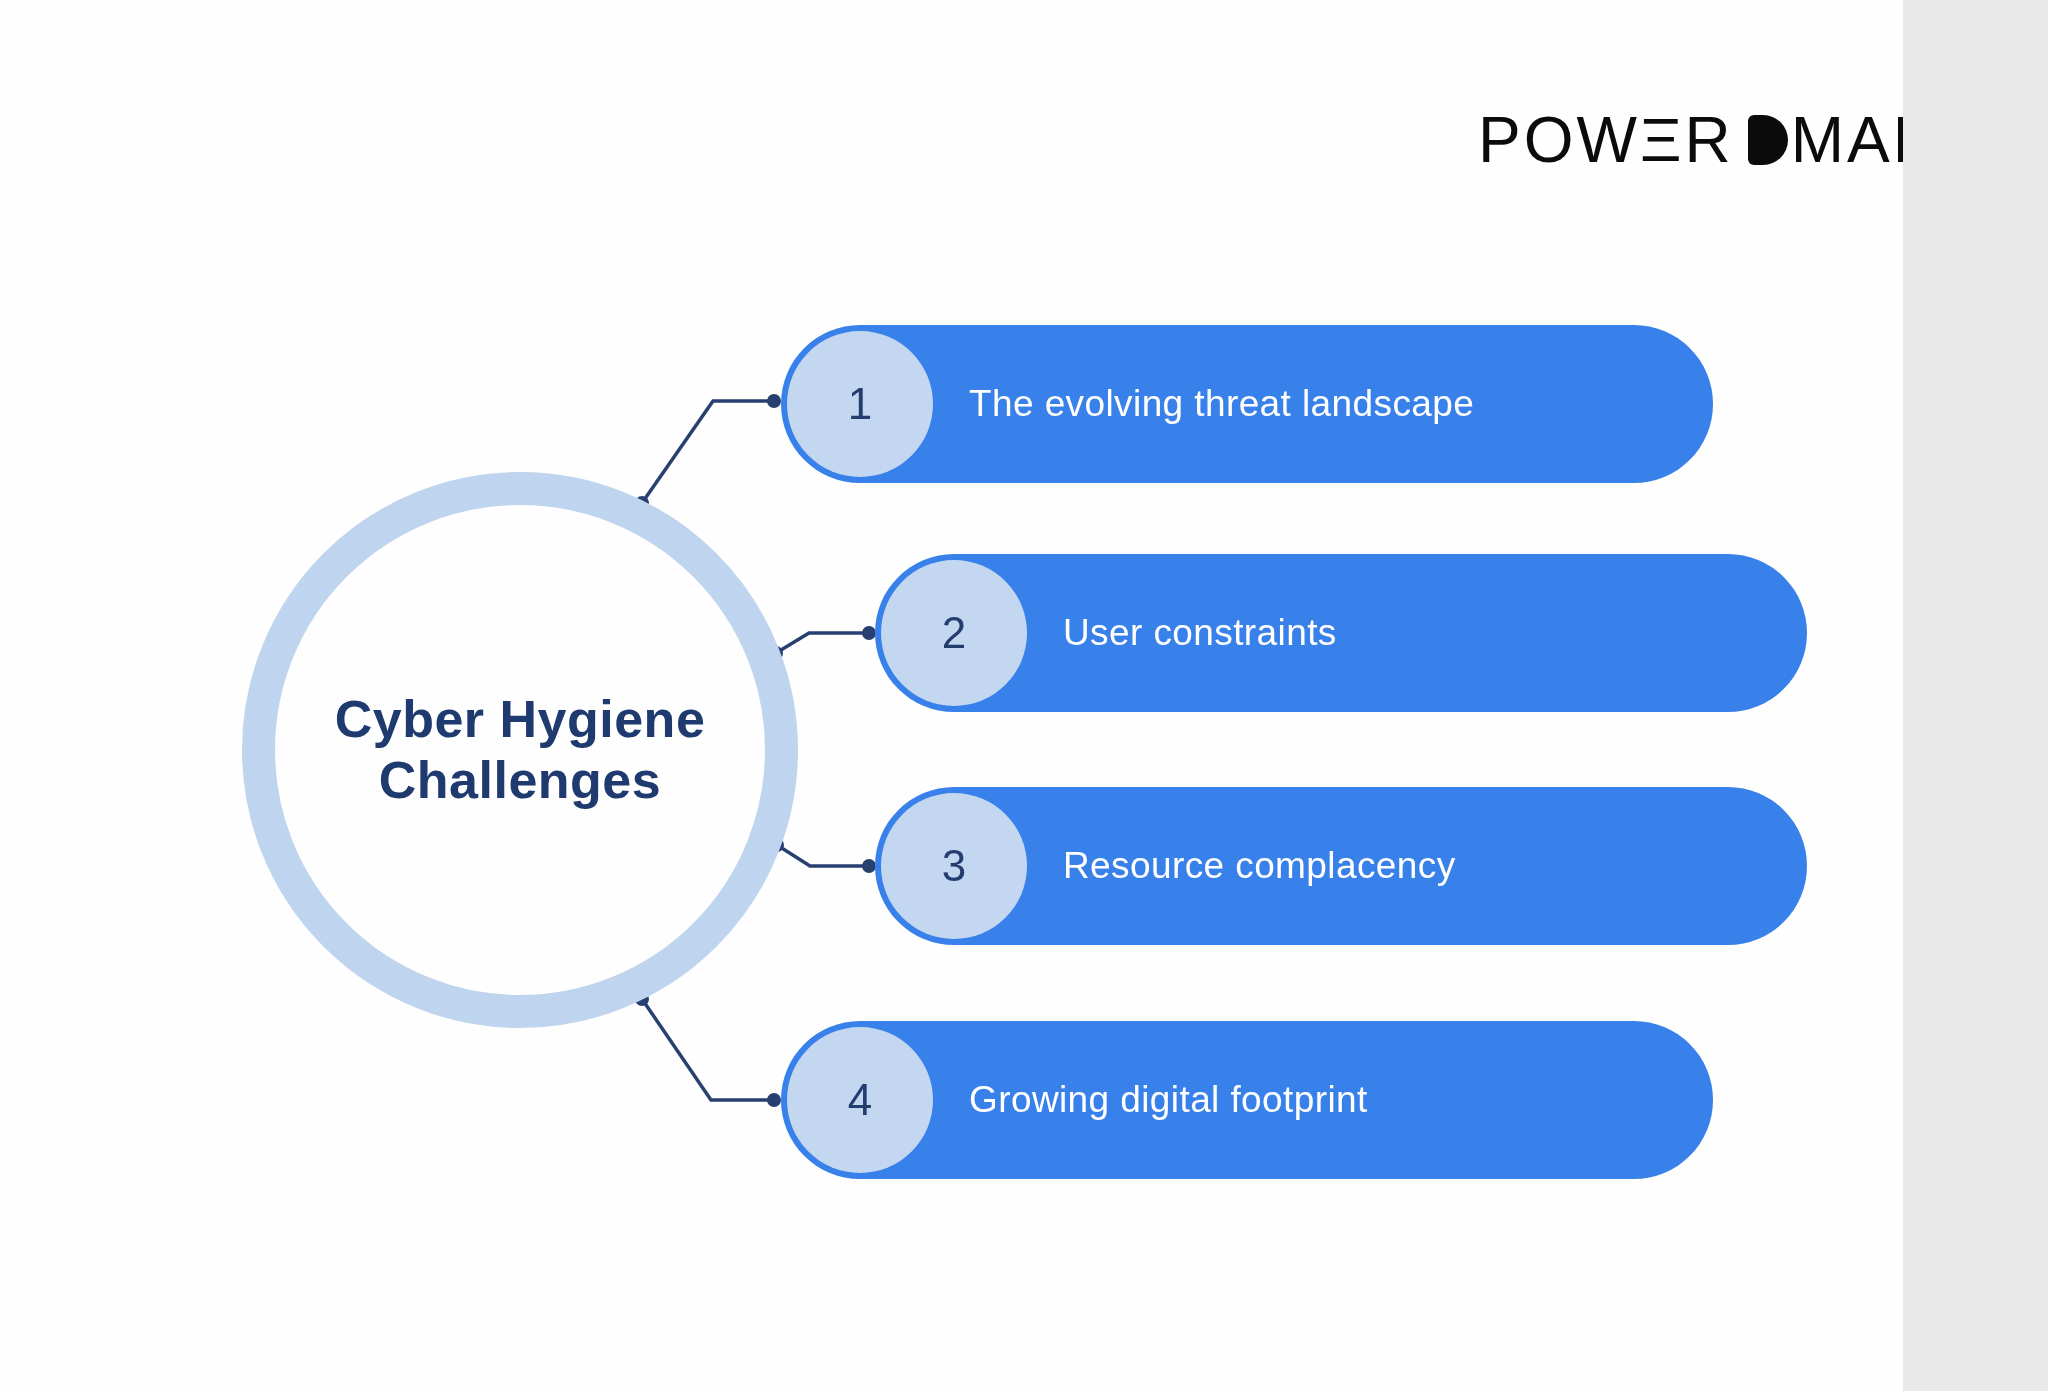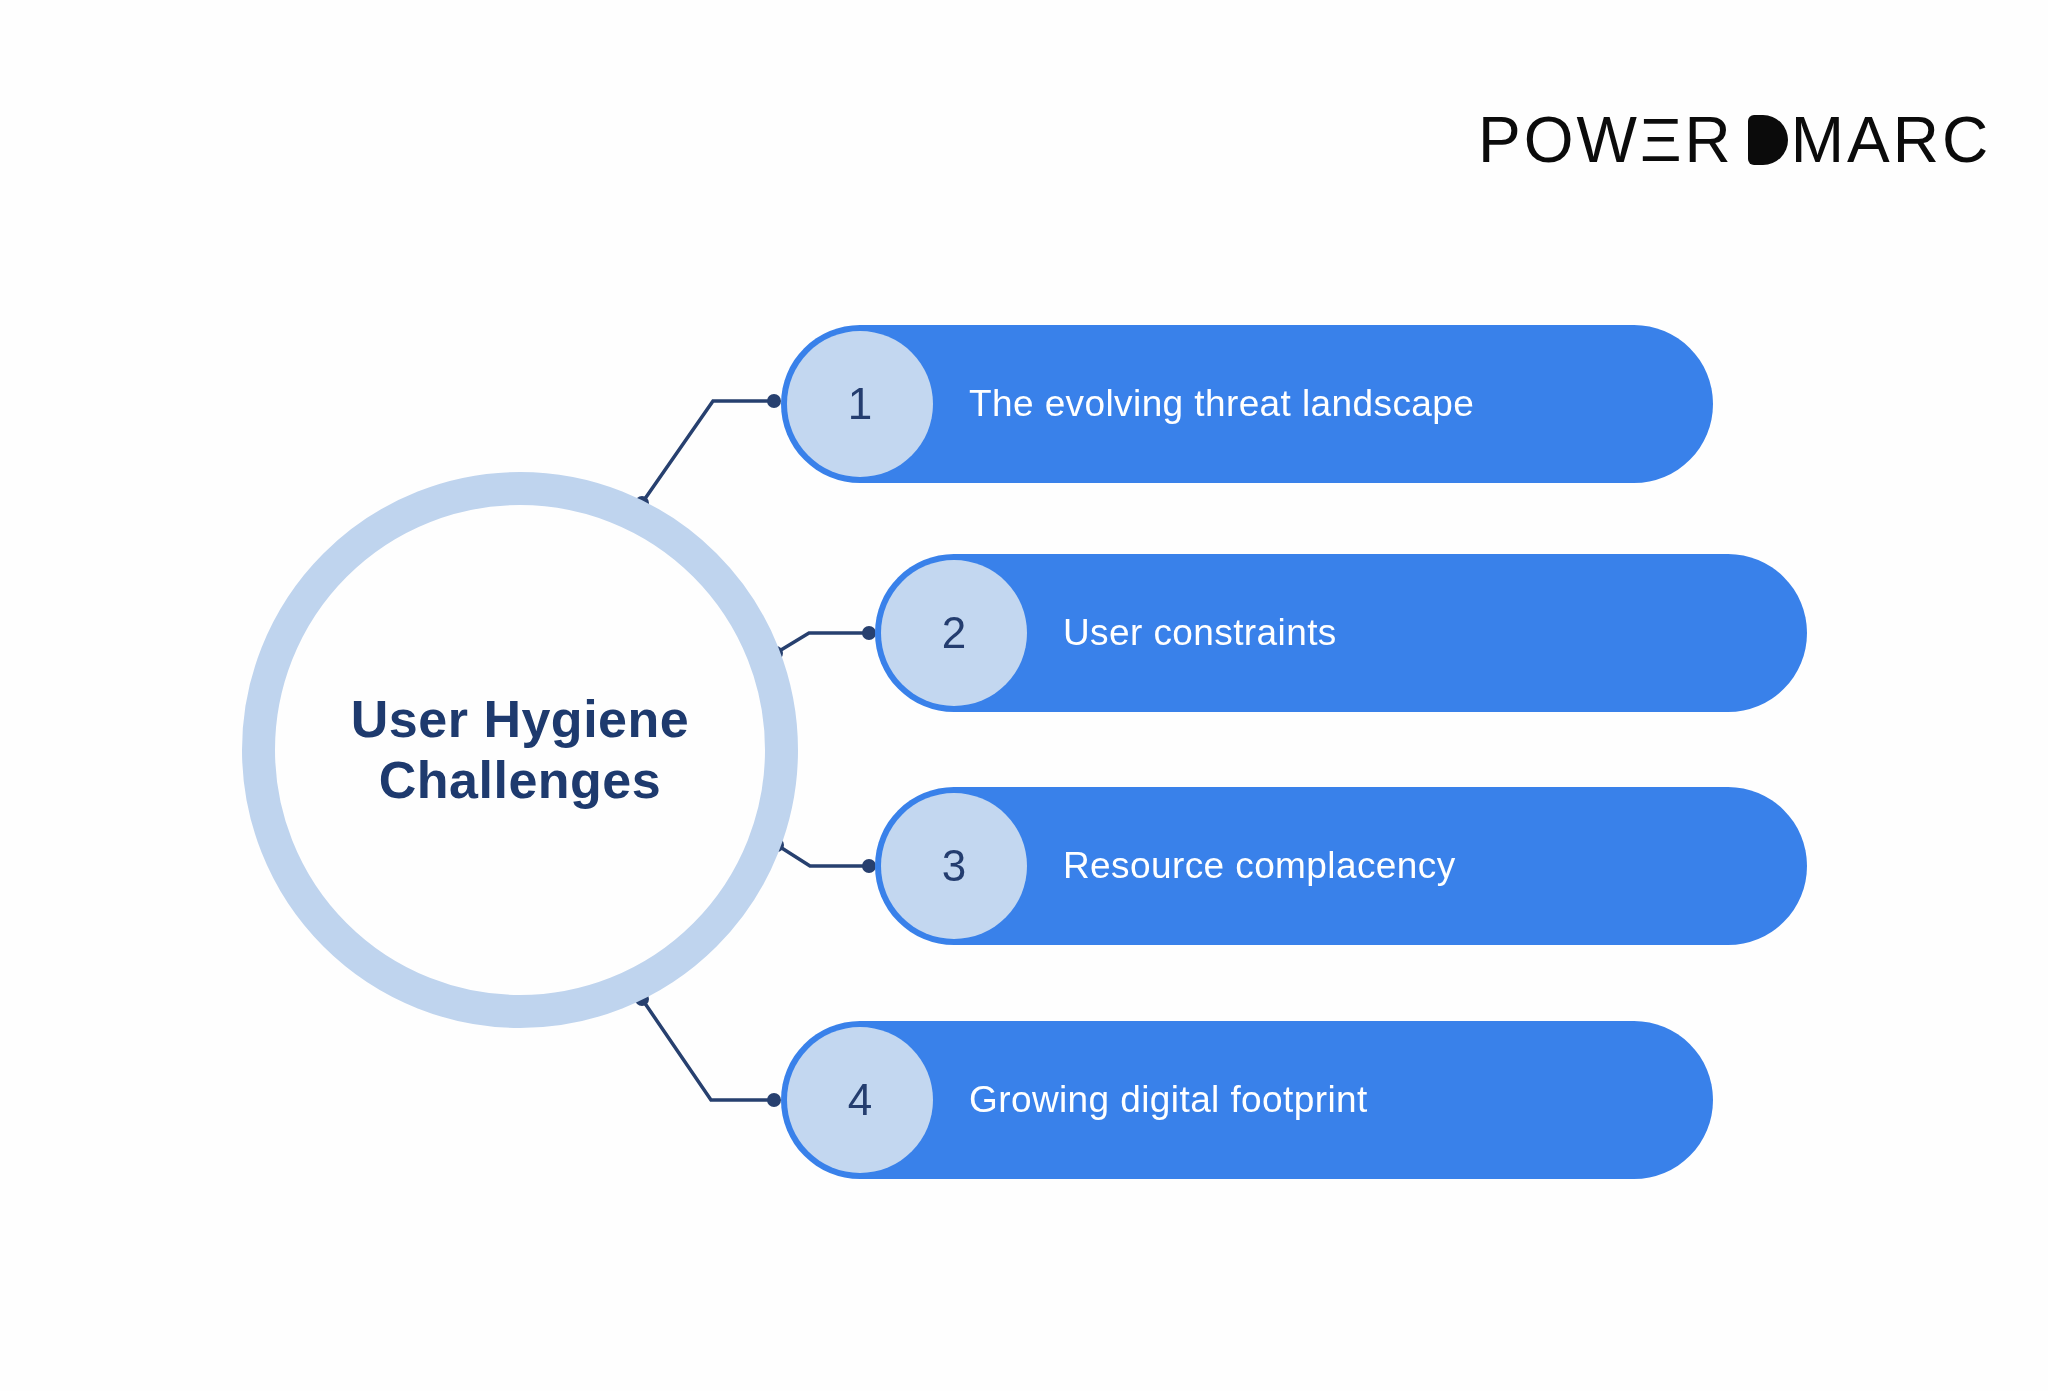--- a/index.html
+++ b/index.html
@@ -9,21 +9,21 @@
     --navy:#1E3A6E;
     --connector_navy:#27406F;
     --label_white:#FFFFFF;
     --logo_black:#0B0B0B;
     --page_bg:#FEFEFE;
   }
   *{margin:0;padding:0;box-sizing:border-box;}
   html,body{background:#e9e9e9;}
   .canvas{
     position:relative;
-    width:2048px;height:1391px;
+    width:1903px;height:1391px;
     background:var(--page_bg);
     overflow:hidden;
     font-family:"Liberation Sans", sans-serif;
   }
 
   
   .logo{
     position:absolute;left:1478px;top:108px;
     display:flex;align-items:center;
     color:var(--logo_black);
@@ -120,21 +120,21 @@
     <circle cx="777" cy="845" r="7"></circle>
     <circle cx="869" cy="866" r="7"></circle>
 
     <polyline points="642,999 711,1100 774,1100"></polyline>
     <circle cx="642" cy="999" r="7"></circle>
     <circle cx="774" cy="1100" r="7"></circle>
   </svg>
 
   <div class="center-circle">
     <div class="center-title">
-      <div>User Hygiene</div>
+      <div>Cyber Hygiene</div>
       <div>Challenges</div>
     </div>
   </div>
 
   <div class="bar bar-1">
     <div class="num-circle">1</div>
     <div class="bar-label">The evolving threat landscape</div>
   </div>
 
   <div class="bar bar-2">

